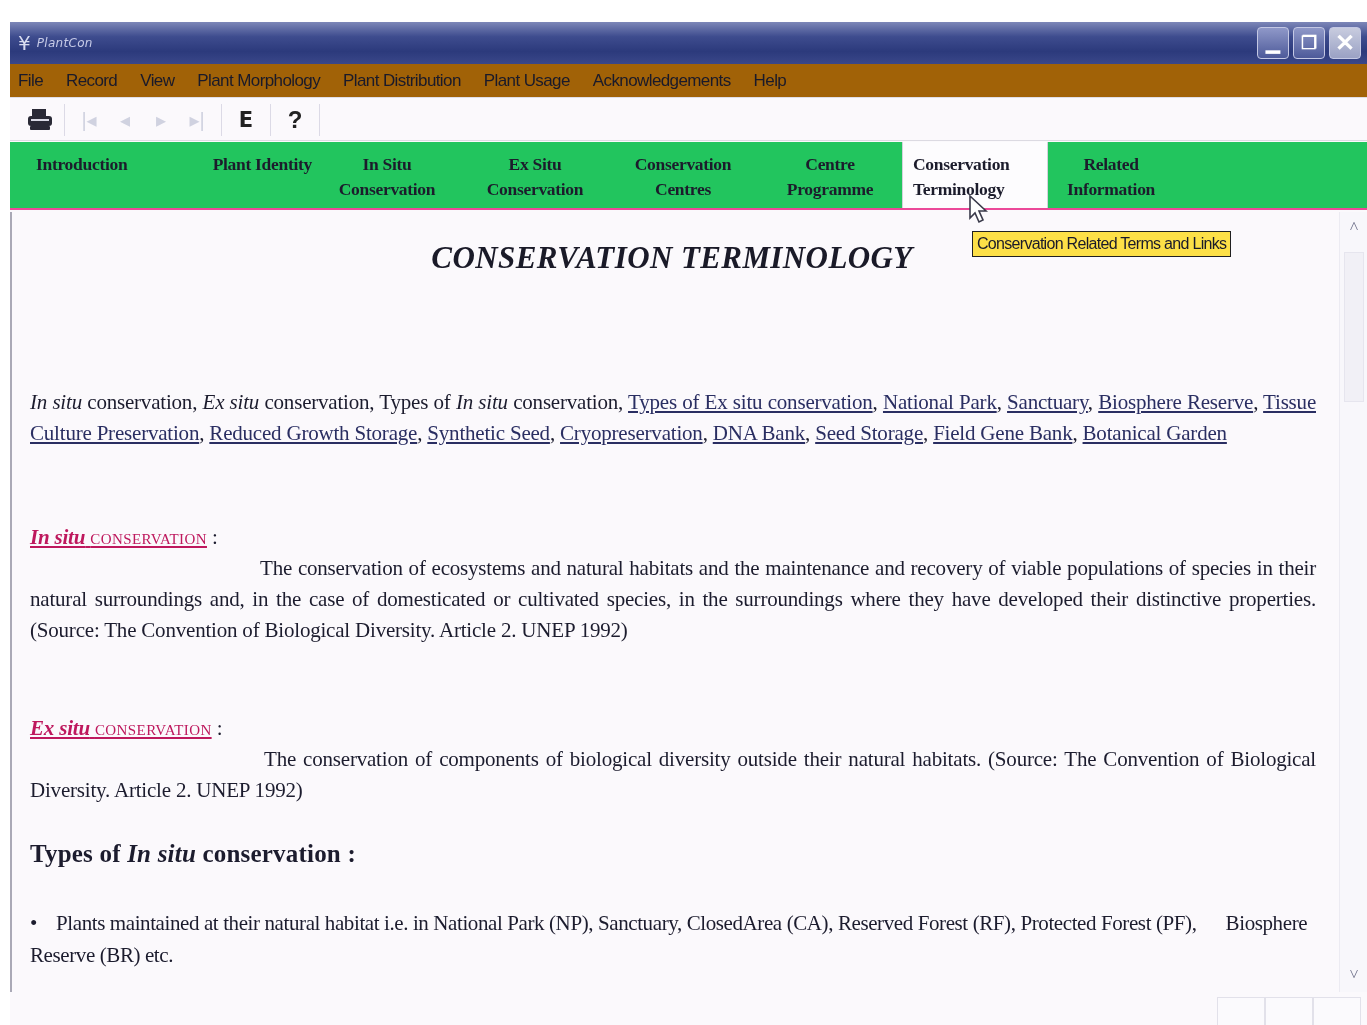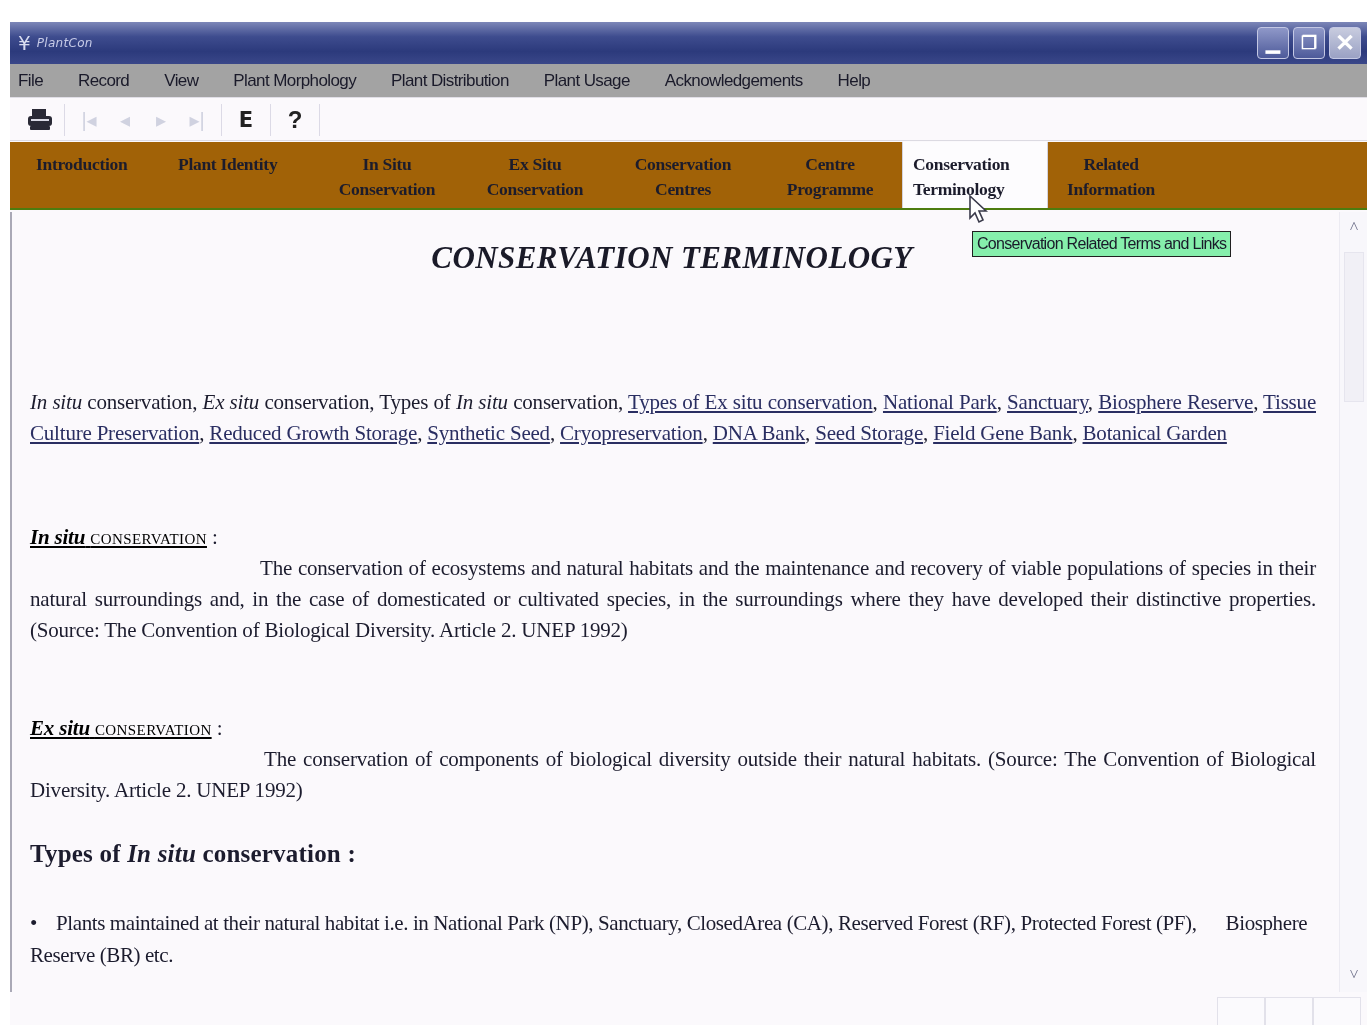--- a/index.html
+++ b/index.html
@@ -20,43 +20,43 @@
   .win-btn {
     width: 32px; height: 32px; border: 1px solid #c4c8e4; border-radius: 4px;
     background: linear-gradient(to bottom, #8f98c8, #4d5a9a);
     color: #fff; display: flex; align-items: center; justify-content: center; font-size: 18px; font-weight: bold;
   }
   .win-btn.close { background: linear-gradient(to bottom, #c8ccdf, #9aa1c4); color: #ffffff; font-size: 24px; }
 
   
   .menubar {
     position: absolute; left: 0; top: 42px; width: 1357px; height: 34px;
-    display: flex; align-items: center; padding-left: 8px; gap: 16px;
-    border-bottom: 1px solid #e0dee6; background: #a3a3a3;
+    display: flex; align-items: center; padding-left: 8px; gap: 4px;
+    border-bottom: 1px solid #e0dee6; background: #a16207;
   }
   .menu-item { font-size: 17px; letter-spacing: -0.6px; color: #1a1a2a; padding: 0 9px 0 10px; cursor: default; }
   .menu-item:first-child { padding-left: 0; }
 
   
   .toolbar {
     position: absolute; left: 0; top: 77px; width: 1357px; height: 42px;
     display: flex; align-items: center; padding-left: 12px;
     border-bottom: 1px solid #dcdae2; background: #fbf9fc;
   }
   .tb-btn { width: 36px; height: 34px; display: flex; align-items: center; justify-content: center; font-size: 20px; color: #d0d2e0; }
   .tb-btn.active { color: #2a2a38; }
   .tb-sep { width: 1px; height: 32px; background: #dcdae6; margin: 0 6px; }
   .tb-btn.e-btn { font-family: "DejaVu Sans", sans-serif; font-weight: bold; font-size: 21px; color: #222; }
   .tb-btn.help-btn { font-weight: bold; font-size: 24px; color: #222; }
 
   
   .sections {
     position: absolute; left: 0; top: 120px; width: 1357px; height: 68px;
-    display: flex; align-items: flex-start; background: #a16207;
-    border-bottom: 2px solid #4d7c0f;
+    display: flex; align-items: flex-start; background: #22c55e;
+    border-bottom: 2px solid #ec4899;
   }
   .section-tab {
     font-family: "Liberation Serif", serif; font-weight: bold; font-size: 17.5px; letter-spacing: -0.3px;
     color: #1c1c2c; text-align: center; line-height: 25px; padding-top: 10px; height: 66px;
   }
   .section-tab.selected { border-left: 1px solid #d4d2dc; border-right: 1px solid #d4d2dc; background: #fdfcfe; text-align: left; }
 
   
   .content {
     position: absolute; left: 0; top: 190px; width: 1357px; height: 780px;
@@ -64,38 +64,38 @@
     font-family: "Liberation Serif", serif; color: #1c1c2e;
   }
   .page-title {
     position: absolute; left: 0; width: 1320px; top: 28px; text-align: center;
     font-style: italic; font-weight: bold; font-size: 31px; letter-spacing: 0.4px; color: #1a1a28;
   }
   .para { position: absolute; left: 18px; width: 1286px; font-size: 21px; line-height: 31px; text-align: justify; letter-spacing: -0.2px; }
   .link { color: #2a2e62; text-decoration: underline; }
   .ital { font-style: italic; }
   .def-head { font-size: 21px; font-weight: bold; }
-  .def-head .term { text-decoration: underline; color: #000000; }
+  .def-head .term { text-decoration: underline; color: #be185d; }
   .def-head .term i { font-style: italic; }
   .def-head .term .sc { font-variant: small-caps; font-weight: normal; letter-spacing: 0.4px; }
   .indent { display: inline-block; width: 230px; }
   .types-head { position: absolute; left: 18px; font-size: 25px; font-weight: bold; letter-spacing: 0.2px; }
   .types-head i { font-style: italic; }
   .bullet-list { position: absolute; left: 18px; width: 1286px; font-size: 21px; line-height: 32px; letter-spacing: -0.4px; }
   .bullet-list .dot { display: inline-block; width: 26px; }
 
   
   .vscroll { position: absolute; right: 0; top: 0; width: 28px; height: 780px; background: #f8f7fb; border-left: 1px solid #ecebf2; }
   .vscroll .arrow { position: absolute; left: 0; width: 28px; height: 26px; font-size: 16px; color: #6a6c86; text-align: center; line-height: 26px; }
   .vscroll .thumb { position: absolute; left: 4px; top: 40px; width: 20px; height: 150px; background: #f1f0f6; border: 1px solid #e6e5ee; }
 
   
   .tooltip {
     position: absolute; left: 962px; top: 209px; height: 26px; padding: 0 4px;
-    background: #86efac; border: 1px solid #202020; font-size: 16px; letter-spacing: -0.7px;
+    background: #fde047; border: 1px solid #202020; font-size: 16px; letter-spacing: -0.7px;
     line-height: 24px; color: #1a1a2a; white-space: nowrap;
   }
   .cursor { position: absolute; left: 958px; top: 172px; width: 22px; height: 30px; }
 
   .status-cells { position: absolute; right: 6px; bottom: 0; display: flex; }
   .status-cell { width: 48px; height: 28px; border: 1px solid #e2e1ea; border-bottom: none; background: #fbfafd; }
 </style>
 </head>
 <body>
 
@@ -158,21 +158,21 @@
     <div class="tb-btn help-btn">
         <span>?</span>
       </div>
     <div class="tb-sep"></div>
   </div>
 
   <div class="sections">
     <div class="section-tab" style="width:152px; padding-left:26px; text-align:left;">
       <div>Introduction</div>
     </div>
-    <div class="section-tab" style="width:150px; text-align:left; padding-left:16px;">
+    <div class="section-tab" style="width:150px; text-align:right; padding-left:16px;">
       <div>Plant Identity</div>
     </div>
     <div class="section-tab" style="width:150px;">
       <div>In Situ</div>
       <div>Conservation</div>
     </div>
     <div class="section-tab" style="width:146px;">
       <div>Ex Situ</div>
       <div>Conservation</div>
     </div>

